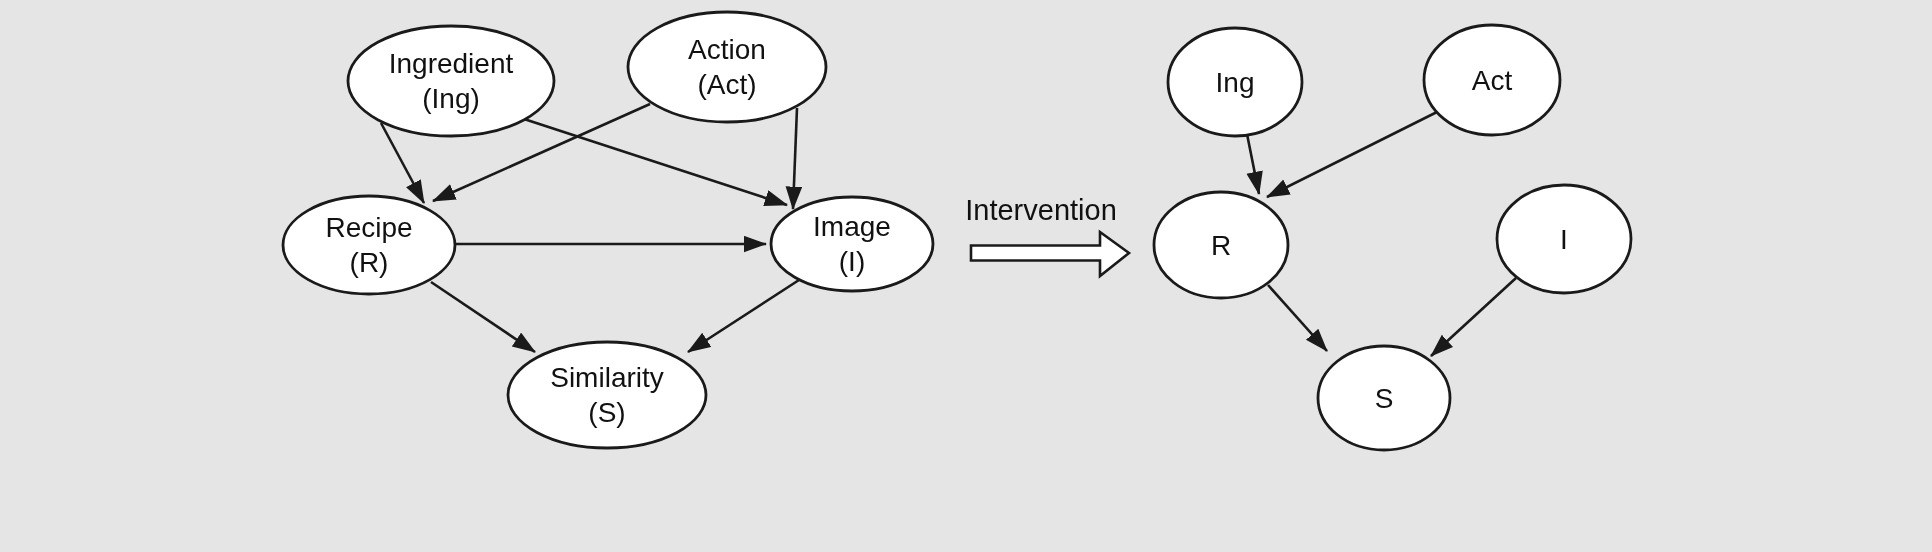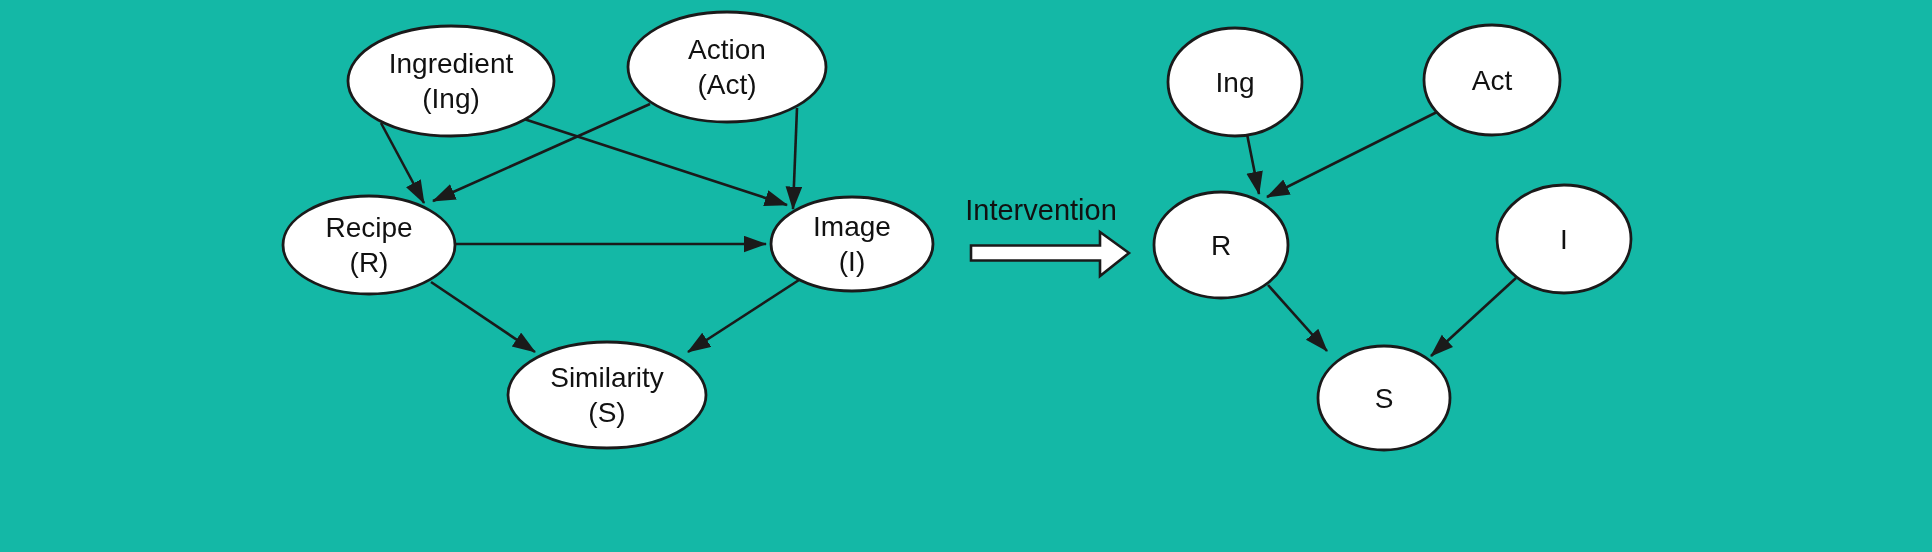--- a/index.html
+++ b/index.html
@@ -4,21 +4,21 @@
 <style>
   html, body {
     margin: 0;
     padding: 0;
     background: #ffffff;
   }
   .figure-wrap {
     position: relative;
     width: 1932px;
     height: 552px;
-    background: #14b8a6;
+    background: #e5e5e5;
     overflow: hidden;
   }
   svg {
     display: block;
   }
   .edge {
     stroke: #1a1a1a;
     stroke-width: 2.6;
     fill: none;
   }

